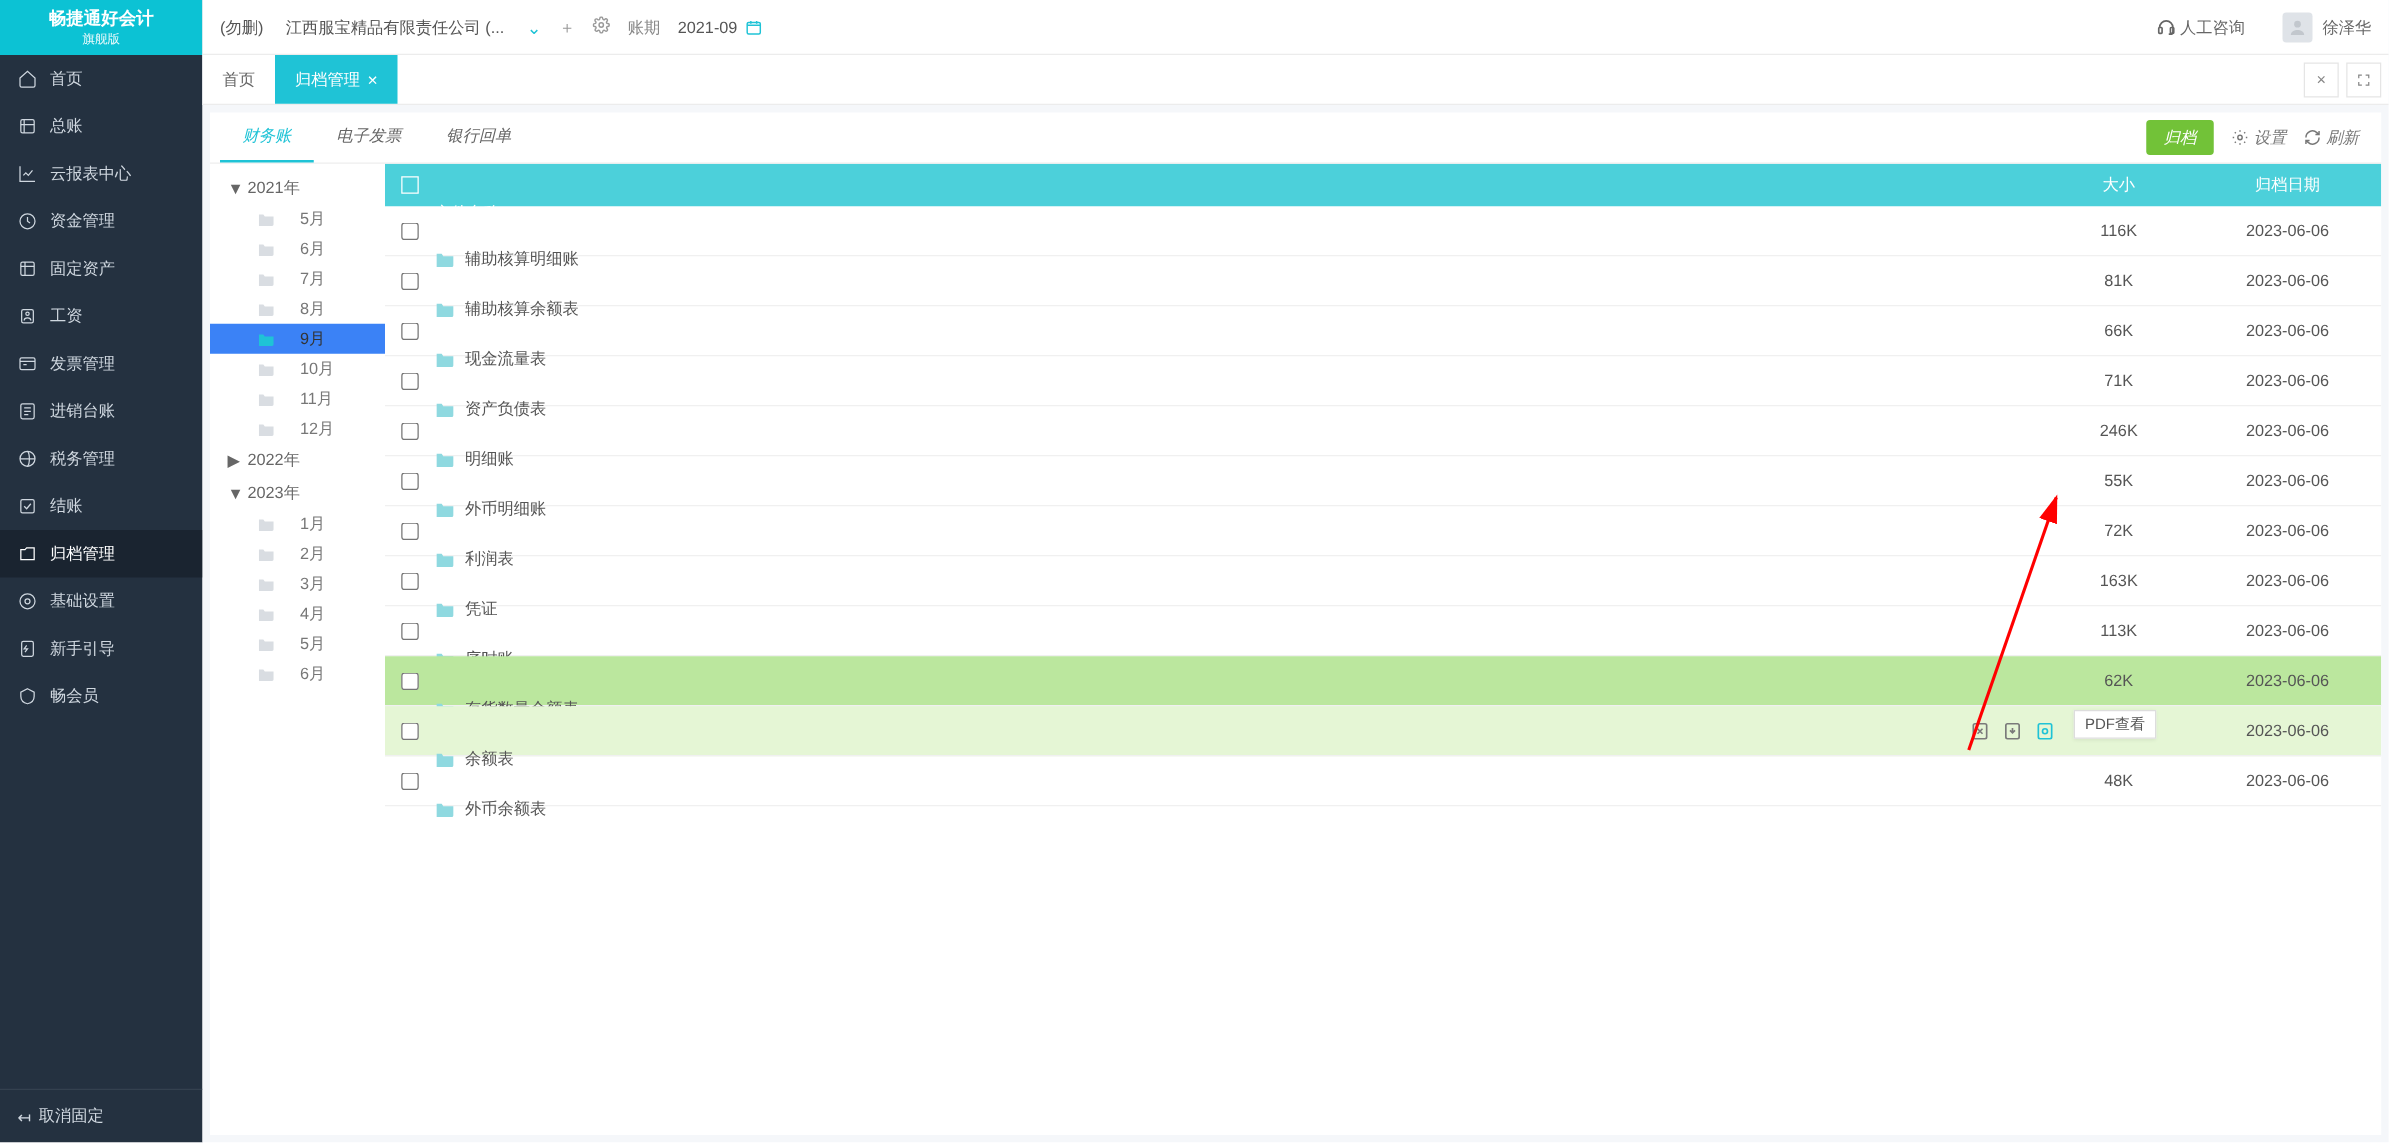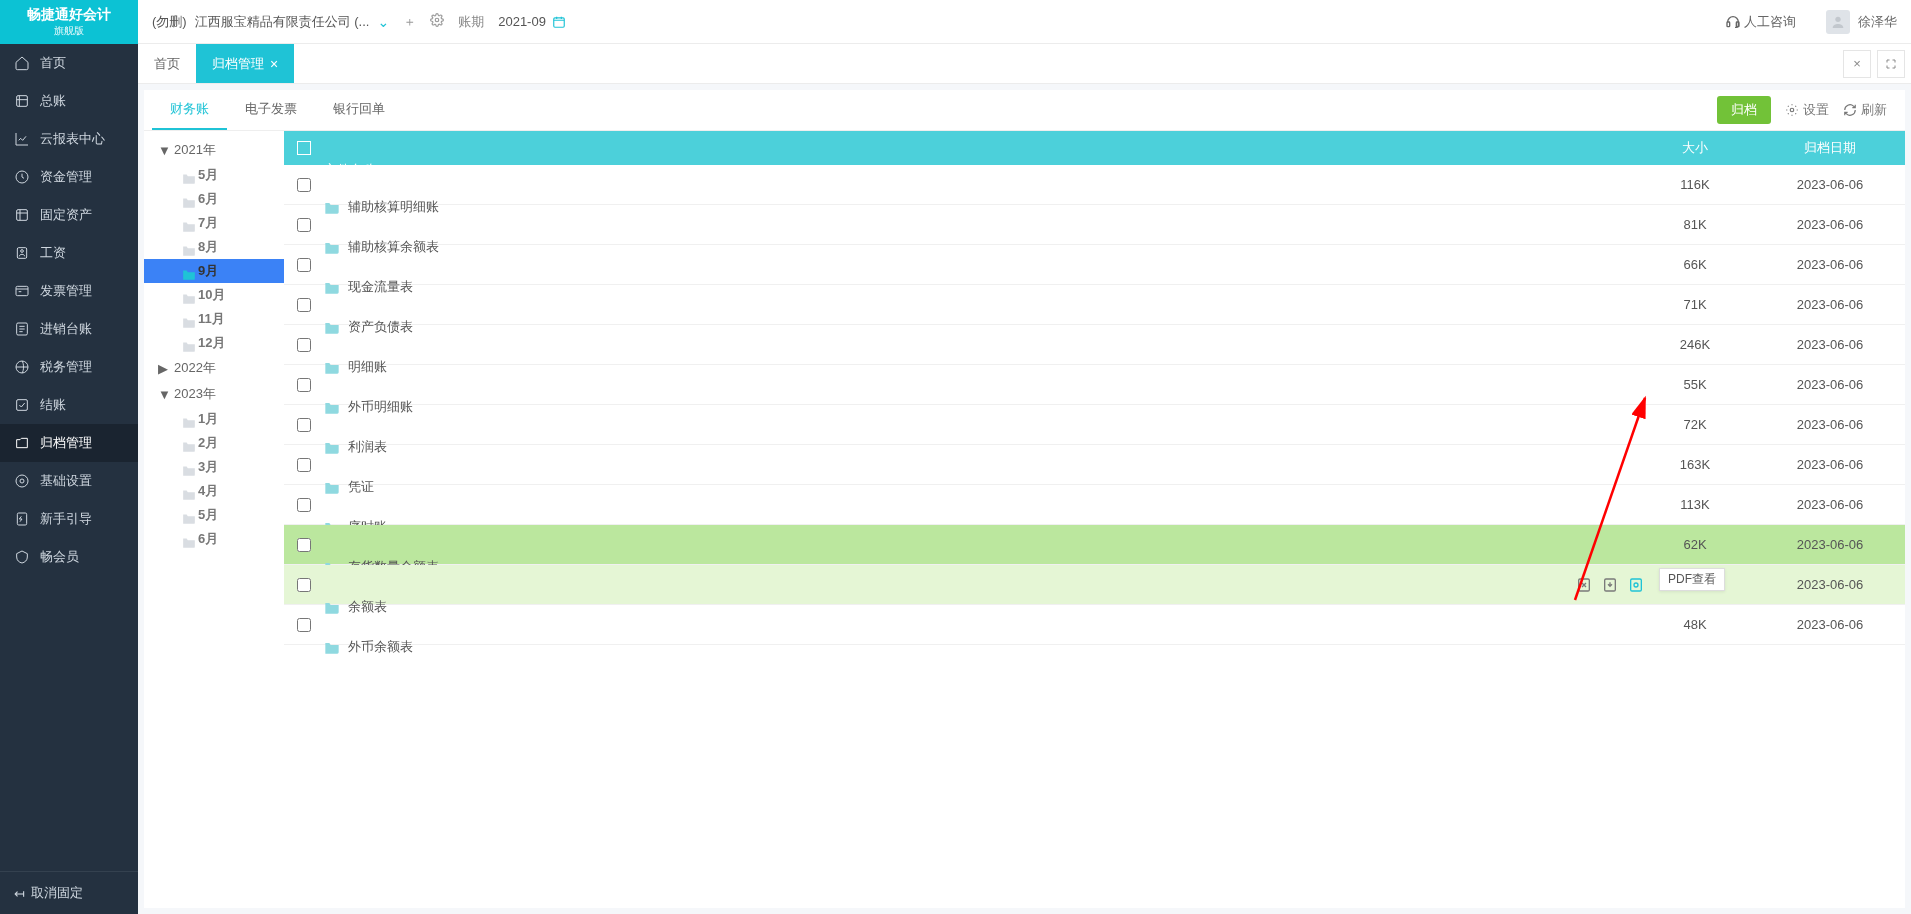--- a/index.html
+++ b/index.html
@@ -1,72 +1,72 @@
 <!DOCTYPE html>
 <html><head>
 <meta charset="utf-8">
 <style>
 * { margin: 0; padding: 0; box-sizing: border-box; }
 body { font-family: "Microsoft YaHei", Arial, sans-serif; font-size: 13px; color: #333; overflow: hidden; }
 
 .app { display: flex; height: 914px; width: 1911px; position: relative; }
 
 
-.sidebar { width: 138px; background: #243140; color: #b8c3d0; display: flex; flex-direction: column; }
+.sidebar { width: 162px; background: #243140; color: #b8c3d0; display: flex; flex-direction: column; }
 .logo-area { background: #0cc2d4; height: 44px; display: flex; align-items: center; justify-content: center; flex-direction: column; color: #fff; font-size: 12px; }
 .logo-area .logo-text { font-weight: bold; font-size: 14px; }
 .logo-area .logo-sub { font-size: 10px; opacity: .9; }
 
 .nav-item { display: flex; align-items: center; gap: 10px; padding: 10px 14px; cursor: pointer; color: #cfd7df; }
 .nav-item.active { background: #1a2430; color: #fff; }
 .nav-icon { width: 16px; height: 16px; display: inline-flex; align-items: center; justify-content: center; }
 .nav-icon svg { width: 16px; height: 16px; stroke: currentColor; fill: none; stroke-width: 1.5; }
 
 .sidebar-footer { margin-top: auto; padding: 12px 14px; display: flex; align-items: center; gap: 6px; color: #cfd7df; cursor: pointer; border-top: 1px solid #34414f; }
 
 
 .main { flex: 1; display: flex; flex-direction: column; background: #f5f7fa; }
 
 
 .topbar { height: 44px; background: #fff; border-bottom: 1px solid #ececec; display: flex; align-items: center; padding: 0 14px; gap: 14px; }
-.company-sel { color: #555; display: flex; align-items: center; gap: 8px; }
+.company-sel { color: #555; display: flex; align-items: center; gap: 18px; }
 .company-sel .dropdown-caret { color: #1fc3d6; font-size: 14px; }
 .topbar .plus, .topbar .gear { color: #999; cursor: pointer; }
 .period-label { color: #888; }
 .period-val { color: #555; display: flex; align-items: center; gap: 6px; }
 .topbar-spacer { flex: 1; }
 .human-consult { display: flex; align-items: center; gap: 3px; color: #666; cursor: pointer; }
 .user-block { display: flex; align-items: center; gap: 8px; color: #666; margin-left: 16px; }
 .avatar { width: 24px; height: 24px; background: #dfe3e8; border-radius: 3px; display: flex; align-items: center; justify-content: center; color: #c2c7cd; }
 
 
 .tabs-row { height: 40px; background: #fff; display: flex; align-items: stretch; border-bottom: 1px solid #ececec; }
 .tab { padding: 0 16px; display: flex; align-items: center; gap: 6px; color: #666; cursor: pointer; }
 .tab.active { background: #1fc3d6; color: #fff; }
 .tab-close { font-size: 14px; }
 .tabs-right { margin-left: auto; display: flex; align-items: center; }
 .tab-action { width: 28px; height: 28px; border: 1px solid #e5e5e5; margin-right: 6px; display: flex; align-items: center; justify-content: center; color: #888; cursor: pointer; }
 
 
 .content { flex: 1; background: #fff; margin: 6px; display: flex; flex-direction: column; position: relative; }
 
-.subtabs-row { display: flex; align-items: center; border-bottom: 1px solid #eee; padding: 0 8px; }
+.subtabs-row { display: flex; align-items: center; border-bottom: 1px solid #eee; padding: 0 8px; font-style: italic; }
 .subtab { padding: 10px 18px; color: #666; cursor: pointer; border-bottom: 2px solid transparent; }
 .subtab.active { color: #1fc3d6; border-bottom-color: #1fc3d6; }
 .subtabs-right { margin-left: auto; display: flex; align-items: center; gap: 14px; padding-right: 10px; }
 .btn-archive { background: #72c238; color: #fff; padding: 5px 14px; border-radius: 3px; cursor: pointer; font-size: 13px; }
 .link-action { display: flex; align-items: center; gap: 4px; color: #777; cursor: pointer; }
 
 .explorer { flex: 1; display: flex; overflow: hidden; }
 
 
 .tree { width: 140px; padding: 6px 0; color: #666; }
 .tree-node { padding: 4px 10px 4px 14px; display: flex; align-items: center; gap: 6px; cursor: pointer; }
 .tree-node .toggle { width: 10px; display: inline-block; }
-.tree-child { padding: 3px 10px 3px 38px; display: flex; align-items: flex-end; gap: 2px; cursor: pointer; color: #777; font-weight: bold; }
+.tree-child { padding: 3px 10px 3px 38px; display: flex; align-items: center; gap: 20px; cursor: pointer; color: #777; }
 .tree-child.active { background: #3b82f6; color: #333; }
 .folder-ic { width: 14px; height: 12px; display: inline-block; }
 .folder-ic svg { width: 14px; height: 12px; }
 
 
 .table-wrap { flex: 1; display: flex; flex-direction: column; }
 .thead { background: #4cd0da; color: #fff; height: 34px; display: flex; align-items: center; font-size: 13px; }
 .col-check { width: 40px; display: flex; justify-content: center; }
 .col-name { flex: 1; display: flex; align-items: center; gap: 8px; margin-top: 44px; }
 .col-size { width: 120px; text-align: center; }

